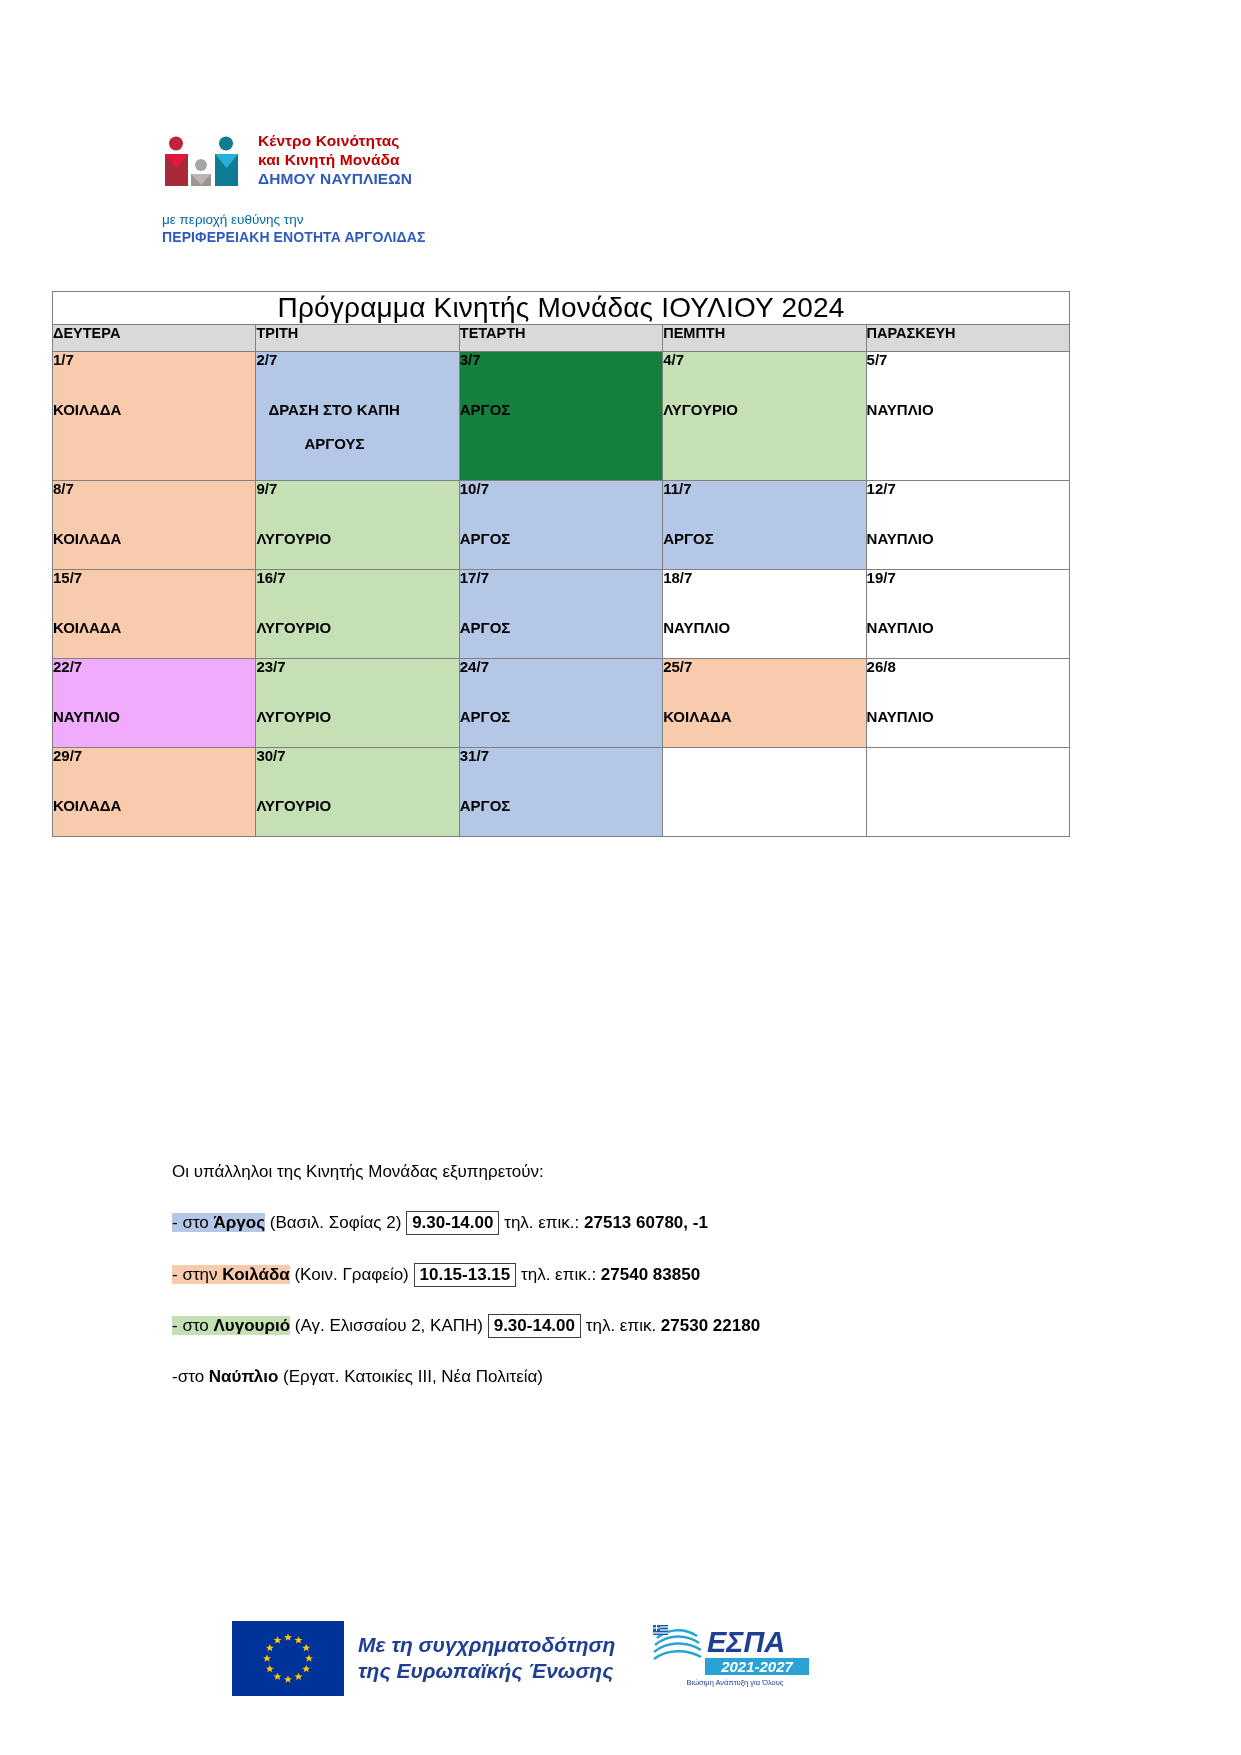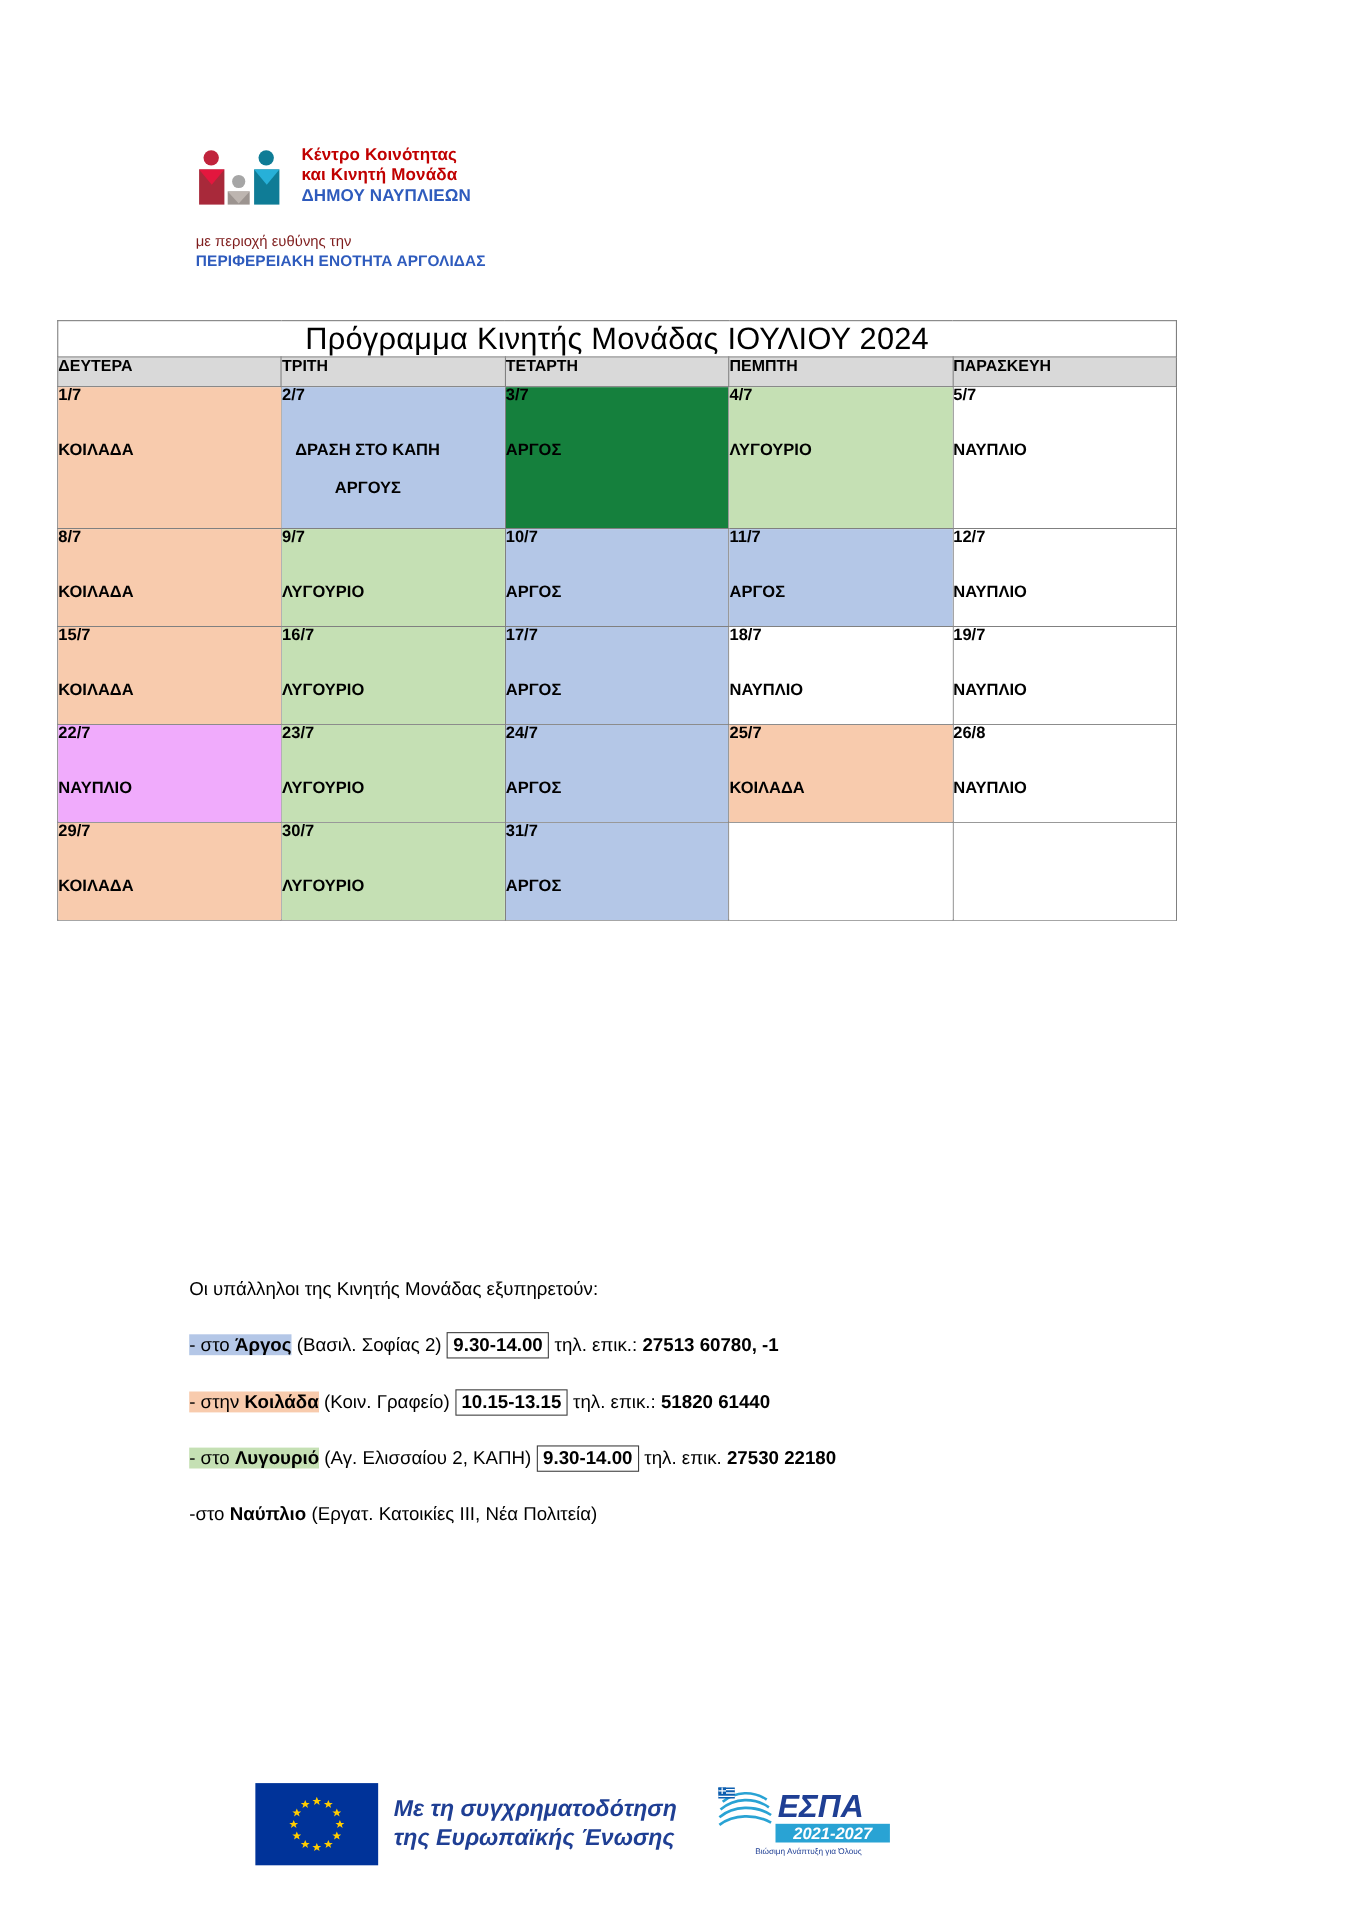--- a/index.html
+++ b/index.html
@@ -19,21 +19,21 @@
   .page {
     position: relative;
     width: 1241px;
     height: 1755px;
     box-sizing: border-box;
   }
 
   
   .header-block {
     position: absolute;
-    left: 176px;
+    left: 160px;
     top: 132px;
     width: 700px;
   }
   .logo-row {
     display: flex;
     align-items: flex-start;
   }
   .logo-mark {
     width: 82px;
     height: 62px;
@@ -56,21 +56,21 @@
   .org-line.red { color: #c00000; }
   .org-line.blue { color: #2e5bbd; }
 
   .region-block {
     margin-top: 16px;
     margin-left: 2px;
     line-height: 1.25;
   }
   .region-line-1 {
     font-size: 13.5px;
-    color: #7f1d1d;
+    color: #0369a1;
     white-space: nowrap;
   }
   .region-line-2 {
     font-size: 14px;
     font-weight: bold;
     color: #2e5bbd;
     white-space: nowrap;
     letter-spacing: .1px;
   }
 
@@ -364,21 +364,21 @@
 
   <div class="notes">
 
     <div class="note-intro">Οι υπάλληλοι της Κινητής Μονάδας εξυπηρετούν:</div>
 
     <div class="note-line">
       <span class="hl-blue"><span>- στο </span><span class="b">Άργος</span></span><span> (Βασιλ. Σοφίας 2) </span><span class="boxed">9.30-14.00</span><span> τηλ. επικ.: </span><span class="b">27513 60780, -1</span>
     </div>
 
     <div class="note-line">
-      <span class="hl-peach"><span>- στην </span><span class="b">Κοιλάδα</span></span><span> (Κοιν. Γραφείο) </span><span class="boxed">10.15-13.15</span><span>  τηλ. επικ.: </span><span class="b">51820 61440</span>
+      <span class="hl-peach"><span>- στην </span><span class="b">Κοιλάδα</span></span><span> (Κοιν. Γραφείο) </span><span class="boxed">10.15-13.15</span><span>  τηλ. επικ.: </span><span class="b">27540 83850</span>
     </div>
 
     <div class="note-line">
       <span class="hl-green"><span>- στο </span><span class="b">Λυγουριό</span></span><span> (Αγ. Ελισσαίου 2, ΚΑΠΗ) </span><span class="boxed">9.30-14.00</span><span> τηλ. επικ. </span><span class="b">27530 22180</span>
     </div>
 
     <div class="note-line">
       <span>-στο </span><span class="b">Ναύπλιο</span><span> (Εργατ. Κατοικίες ΙΙΙ, Νέα Πολιτεία)</span>
     </div>
 

